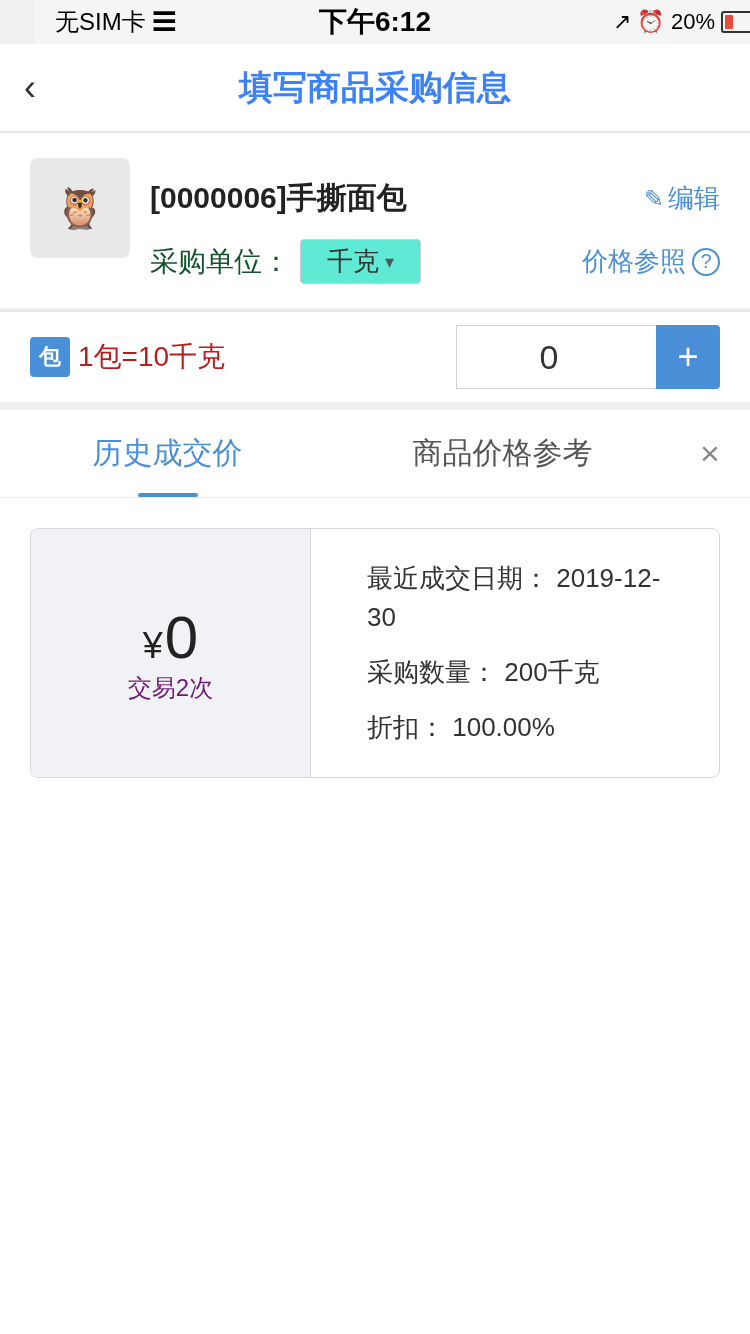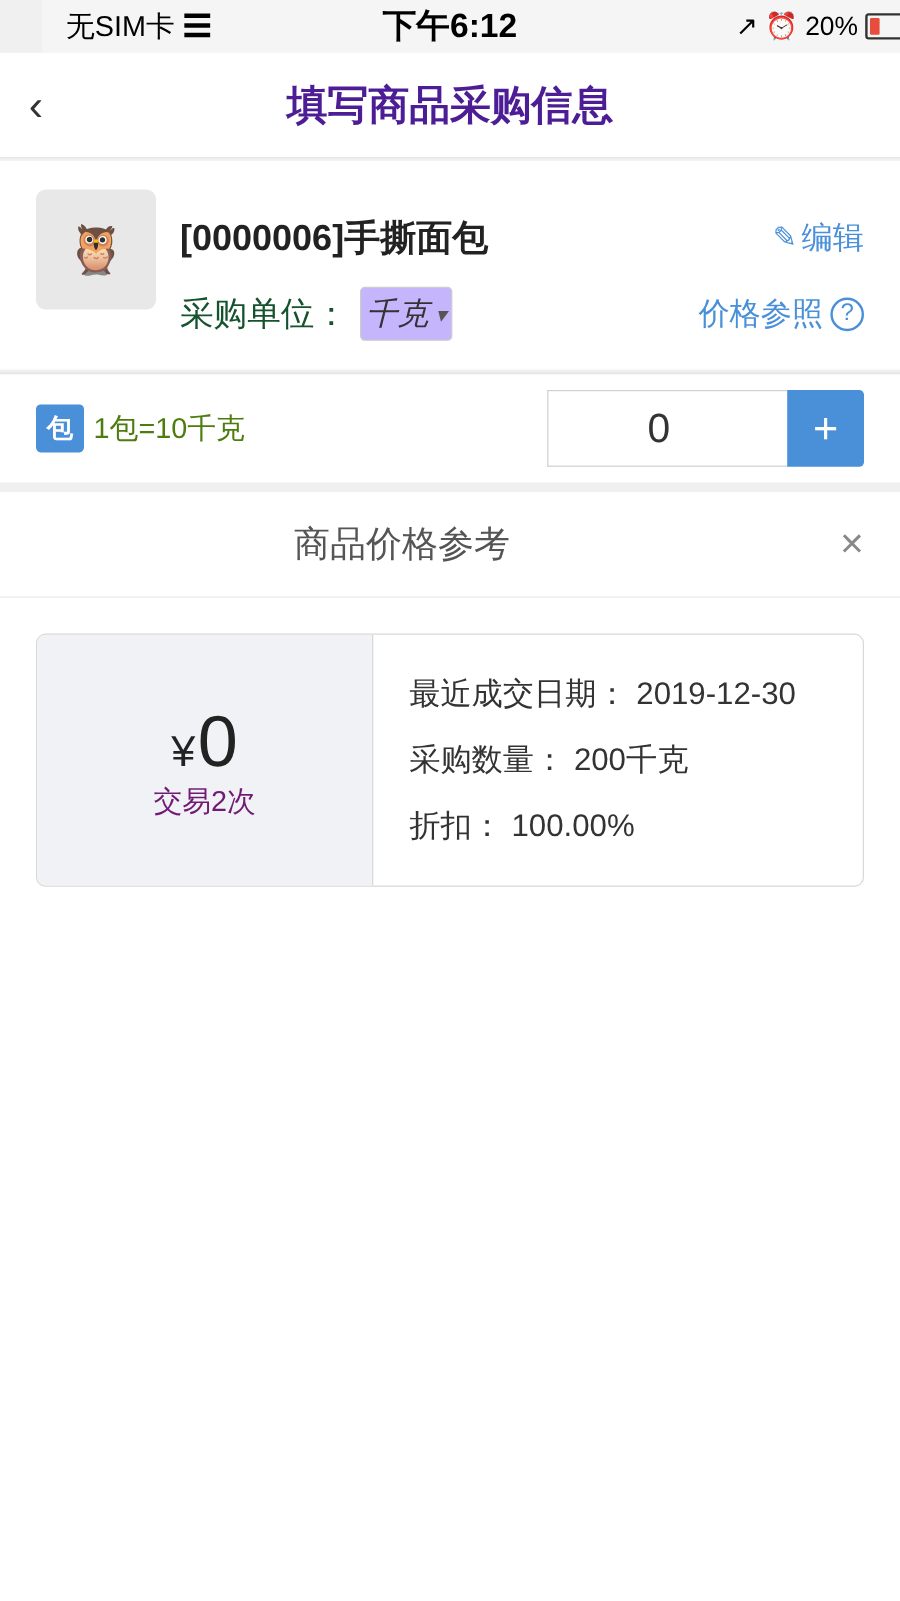--- a/index.html
+++ b/index.html
@@ -84,21 +84,21 @@
     .nav-back {
       position: absolute;
       left: 24px;
       font-size: 36px;
       color: #333;
       cursor: pointer;
     }
     .nav-title {
       font-size: 34px;
       font-weight: 600;
-      color: #4c1d95;
+      color: #3b82f6;
     }
 
     
     .product-section {
       background: white;
       padding: 24px 30px;
       margin-top: 2px;
     }
     .product-header {
       display: flex;
@@ -155,29 +155,28 @@
       align-items: center;
       gap: 10px;
     }
     .unit-label {
       font-size: 28px;
       color: #14532d;
     }
     .unit-select {
       border: 1px solid #ccc;
       border-radius: 4px;
-      padding: 4px 4px;
+      padding: 4px 26px;
       font-size: 26px;
       color: #333;
-      background: #c4b5fd;
+      background: #5eead4;
       display: flex;
       align-items: center;
       gap: 6px;
       cursor: pointer;
-      font-style: italic;
     }
     .chevron-down {
       font-size: 18px;
       color: #555;
     }
     .price-ref-btn {
       font-size: 26px;
       color: #4a90d9;
       display: flex;
       align-items: center;
@@ -224,22 +223,22 @@
       background: #4a90d9;
       color: white;
       border-radius: 4px;
       display: flex;
       align-items: center;
       justify-content: center;
       font-size: 22px;
       font-weight: 600;
     }
     .unit-conversion {
-      font-size: 24px;
-      color: #4d7c0f;
+      font-size: 28px;
+      color: #b91c1c;
     }
     .quantity-control {
       display: flex;
       align-items: center;
       gap: 0;
     }
     .qty-input {
       width: 200px;
       height: 64px;
       border: 1px solid #d0d0d0;
@@ -361,20 +360,21 @@
       padding: 30px 30px;
       display: flex;
       flex-direction: column;
       justify-content: center;
       gap: 16px;
     }
     .card-detail-row {
       font-size: 26px;
       color: #333;
       line-height: 1.5;
+      margin-left: 26px;
     }
     .detail-label {
       color: #333;
     }
     .detail-value {
       color: #333;
     }
 
     
     .bottom-area {
@@ -444,20 +444,24 @@
     </div>
     <div class="quantity-control">
       <input class="qty-input" type="number" value="0" style="">
       <button class="qty-plus">+</button>
     </div>
   </div>
 </div>
 
 <div class="tabs-section">
   <div class="tabs-header">
+    <div class="tab-item active">
+      <span>历史成交价</span>
+      <div class="tab-underline"></div>
+    </div>
     <div class="tab-item inactive">
       <span>商品价格参考</span>
     </div>
     <div class="tab-close">×</div>
   </div>
 
   <div class="content-area">
     <div class="history-card">
       <div class="card-left">
         <div class="price-display">

